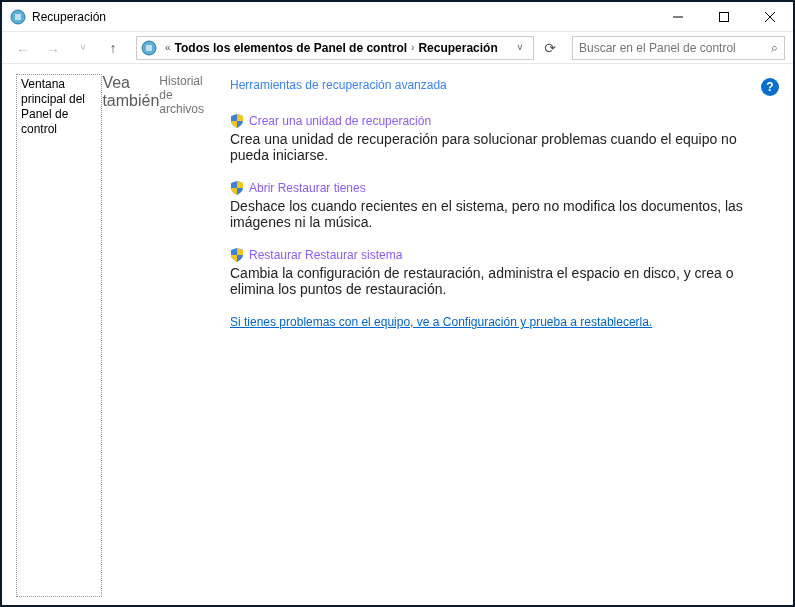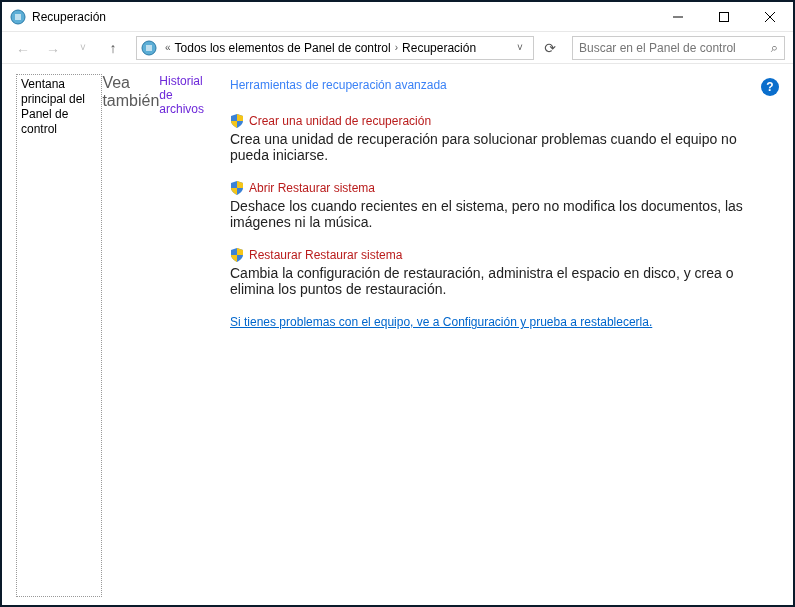--- a/index.html
+++ b/index.html
@@ -13,40 +13,40 @@
   .winbtn { width: 46px; height: 100%; display: flex; align-items: center; justify-content: center; font-size: 13px; color: #000; }
 
   
   .toolbar { height: 32px; display: flex; align-items: center; padding: 0 8px; gap: 4px; border-bottom: 1px solid #e8e8e8; }
   .navbtn { width: 26px; height: 26px; display: flex; align-items: center; justify-content: center; color: #888; font-size: 14px; }
   .navbtn.disabled { color: #bbb; }
   .navbtn.up { color: #555; }
   .addr { flex: 1; display: flex; align-items: center; border: 1px solid #ccc; height: 24px; padding: 0 4px; font-size: 12px; color: #000; margin-left: 6px; }
   .addr .cp-icon { width: 16px; height: 16px; margin-right: 4px; }
   .addr .chev { color: #555; font-size: 10px; padding: 0 4px; }
-  .addr .seg { white-space: nowrap; }
+  .addr .seg { white-space: nowrap; font-weight: bold; }
   .addr-spacer { flex: 1; }
   .addr-drop { width: 18px; text-align: center; color: #555; font-size: 10px; }
   .refresh { width: 24px; height: 24px; display: flex; align-items: center; justify-content: center; color: #555; font-size: 14px; }
   .search { width: 213px; height: 24px; border: 1px solid #ccc; display: flex; align-items: center; padding: 0 6px; font-size: 12px; margin-left: 6px; }
   .search input { border: none; outline: none; flex: 1; font-size: 12px; color: #555; background: transparent; }
   .search .sicon { color: #666; font-size: 13px; }
 
   
   .content { display: flex; height: calc(100% - 62px); position: relative; }
   .sidebar { width: 210px; padding: 10px 8px 8px 14px; display: flex; flex-direction: row; }
   .side-main { border: 1px dotted #999; padding: 2px 4px; font-size: 12px; line-height: 15px; color: #000; }
   .side-spacer { flex: 1; }
   .side-section { font-size: 16px; color: #5a5a5a; margin-bottom: 8px; }
-  .side-link { font-size: 12px; color: #6d28d9; margin-bottom: 6px; }
+  .side-link { font-size: 12px; color: #737373; margin-bottom: 6px; }
 
   .main { flex: 1; padding: 14px 24px 14px 18px; font-size: 12px; color: #222; position: relative; }
   .heading { font-size: 12px; color: #3b82f6; margin-bottom: 22px; }
   .task { margin-bottom: 18px; }
-  .task-link { color: #b91c1c; font-size: 12px; display: inline-flex; align-items: center; gap: 5px; margin-bottom: 3px; }
+  .task-link { color: #8b5cf6; font-size: 12px; display: inline-flex; align-items: center; gap: 5px; margin-bottom: 3px; }
   .task-desc { color: #222; font-size: 14px; line-height: 16px; }
   .footer-link { color: #0066cc; font-size: 12px; margin-top: 6px; text-decoration: underline; }
 
   .shield { width: 14px; height: 14px; display: inline-block; }
 
   .help { position: absolute; top: 14px; right: 14px; width: 18px; height: 18px; border-radius: 50%; background: #0a6ecc; color: #fff; font-size: 12px; display: flex; align-items: center; justify-content: center; font-weight: bold; }
 
   
   .shield svg { width: 14px; height: 14px; }
 </style>
@@ -138,21 +138,21 @@
 
     <div class="task">
       <div class="task-link">
         <span class="shield">
           <svg viewBox="0 0 14 14">
               <path d="M7 0 L13 2 V7 C13 11 7 14 7 14 C7 14 1 11 1 7 V2 Z" fill="#3b82d6"></path>
               <path d="M7 0 L13 2 V7 H7 Z" fill="#f5c518"></path>
               <path d="M7 7 H1 V7 C1 11 7 14 7 14 Z" fill="#f5c518"></path>
             </svg>
         </span>
-        <span>Abrir Restaurar sistema</span>
+        <span>Abrir Restaurar tienes</span>
       </div>
       <div class="task-desc">Deshace los cuando recientes en el sistema, pero no modifica los documentos, las imágenes ni la música.</div>
     </div>
 
     <div class="task">
       <div class="task-link">
         <span class="shield">
           <svg viewBox="0 0 14 14">
               <path d="M7 0 L13 2 V7 C13 11 7 14 7 14 C7 14 1 11 1 7 V2 Z" fill="#3b82d6"></path>
               <path d="M7 0 L13 2 V7 H7 Z" fill="#f5c518"></path>

